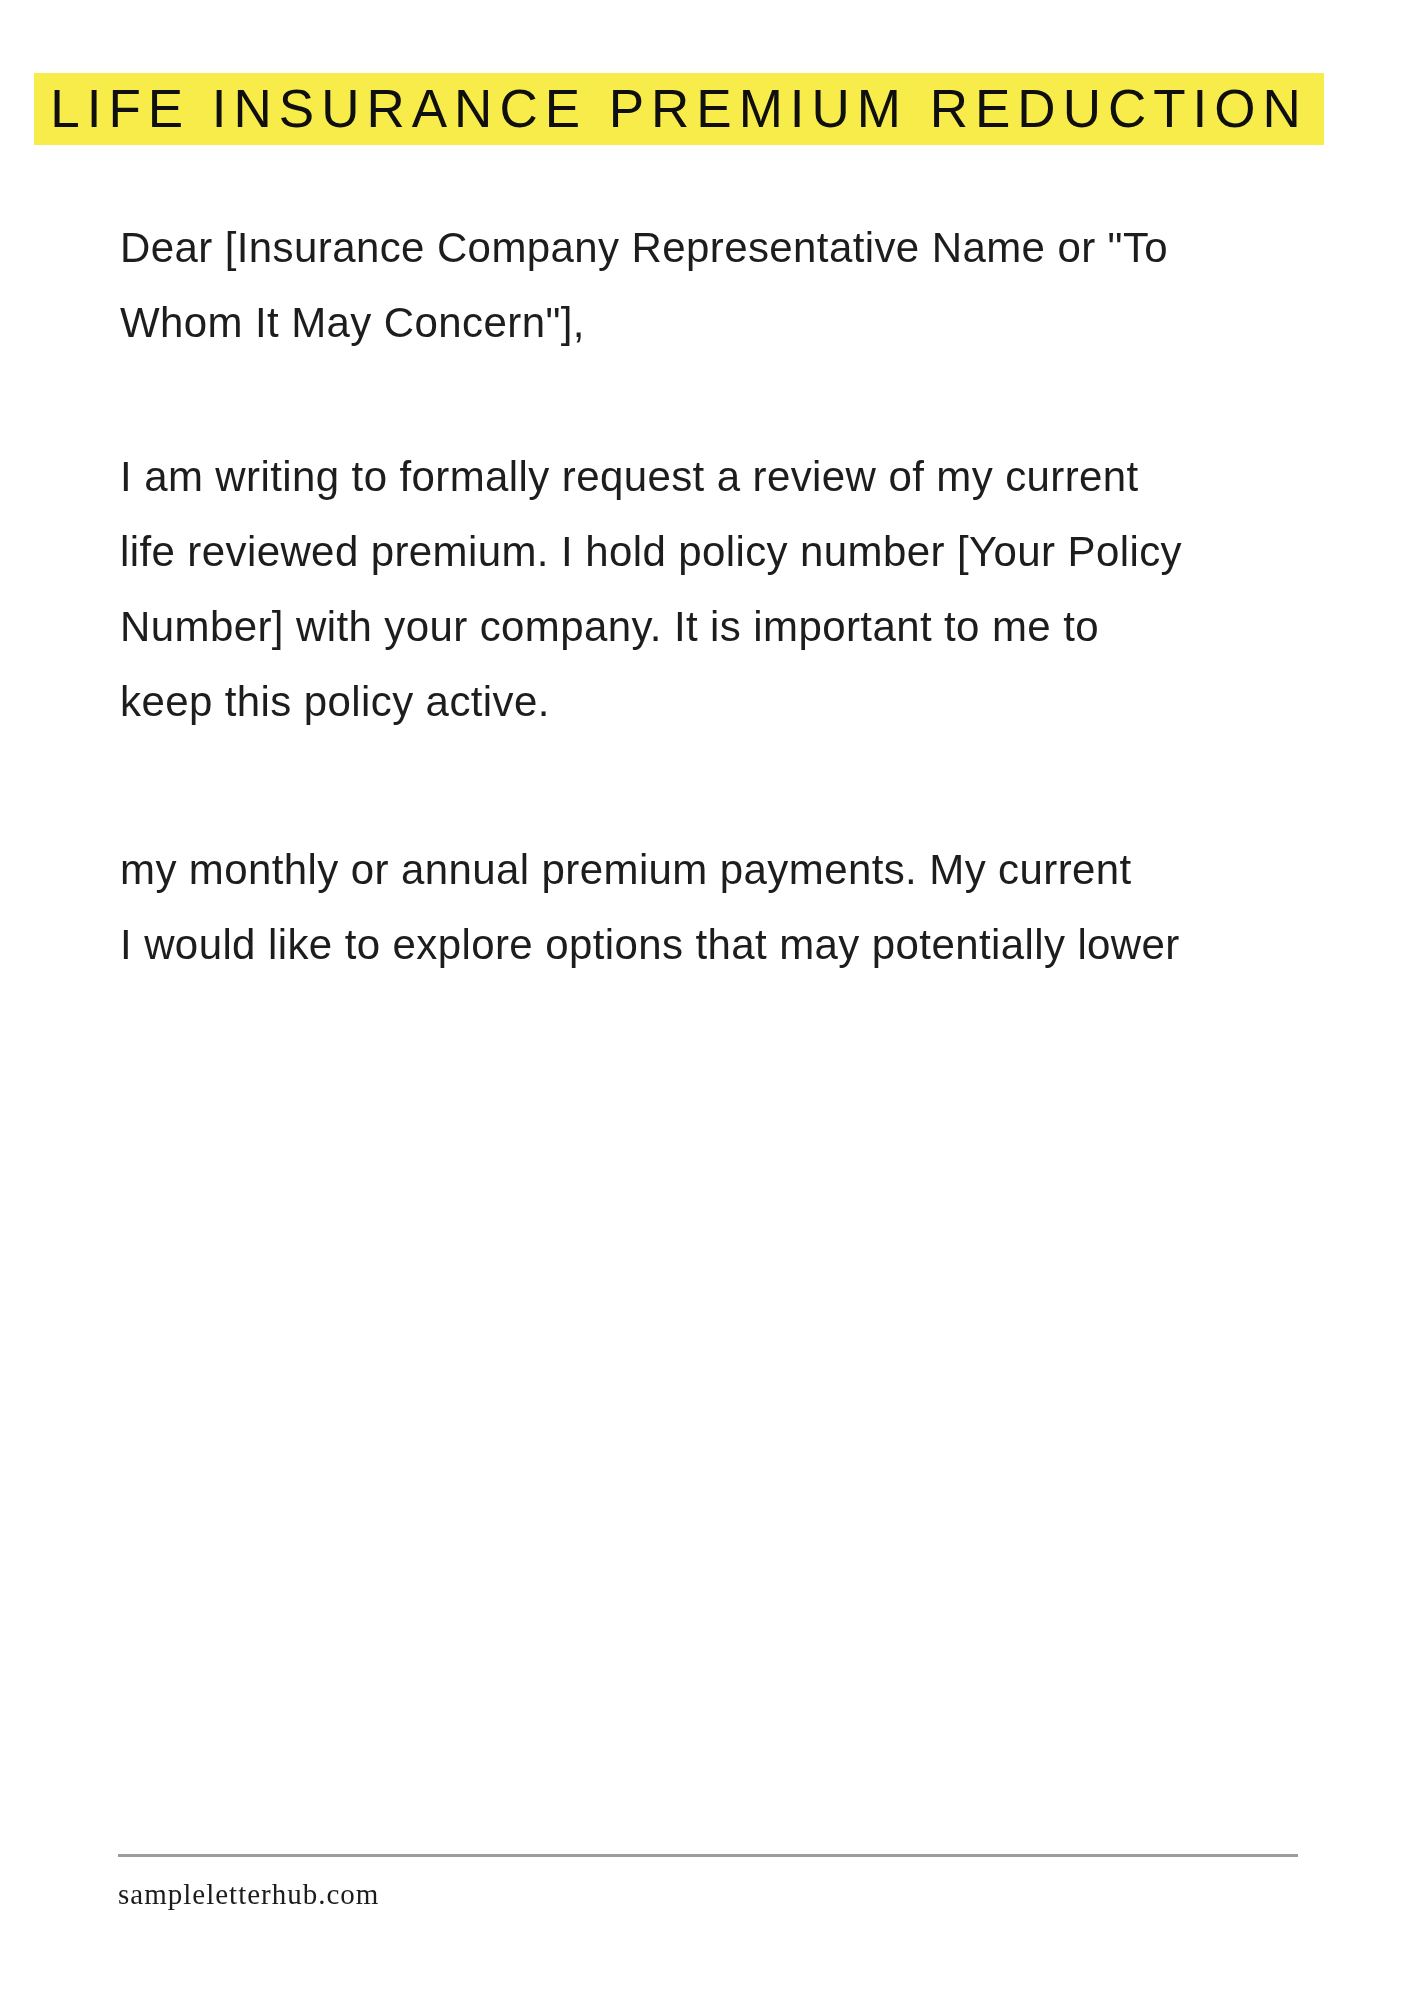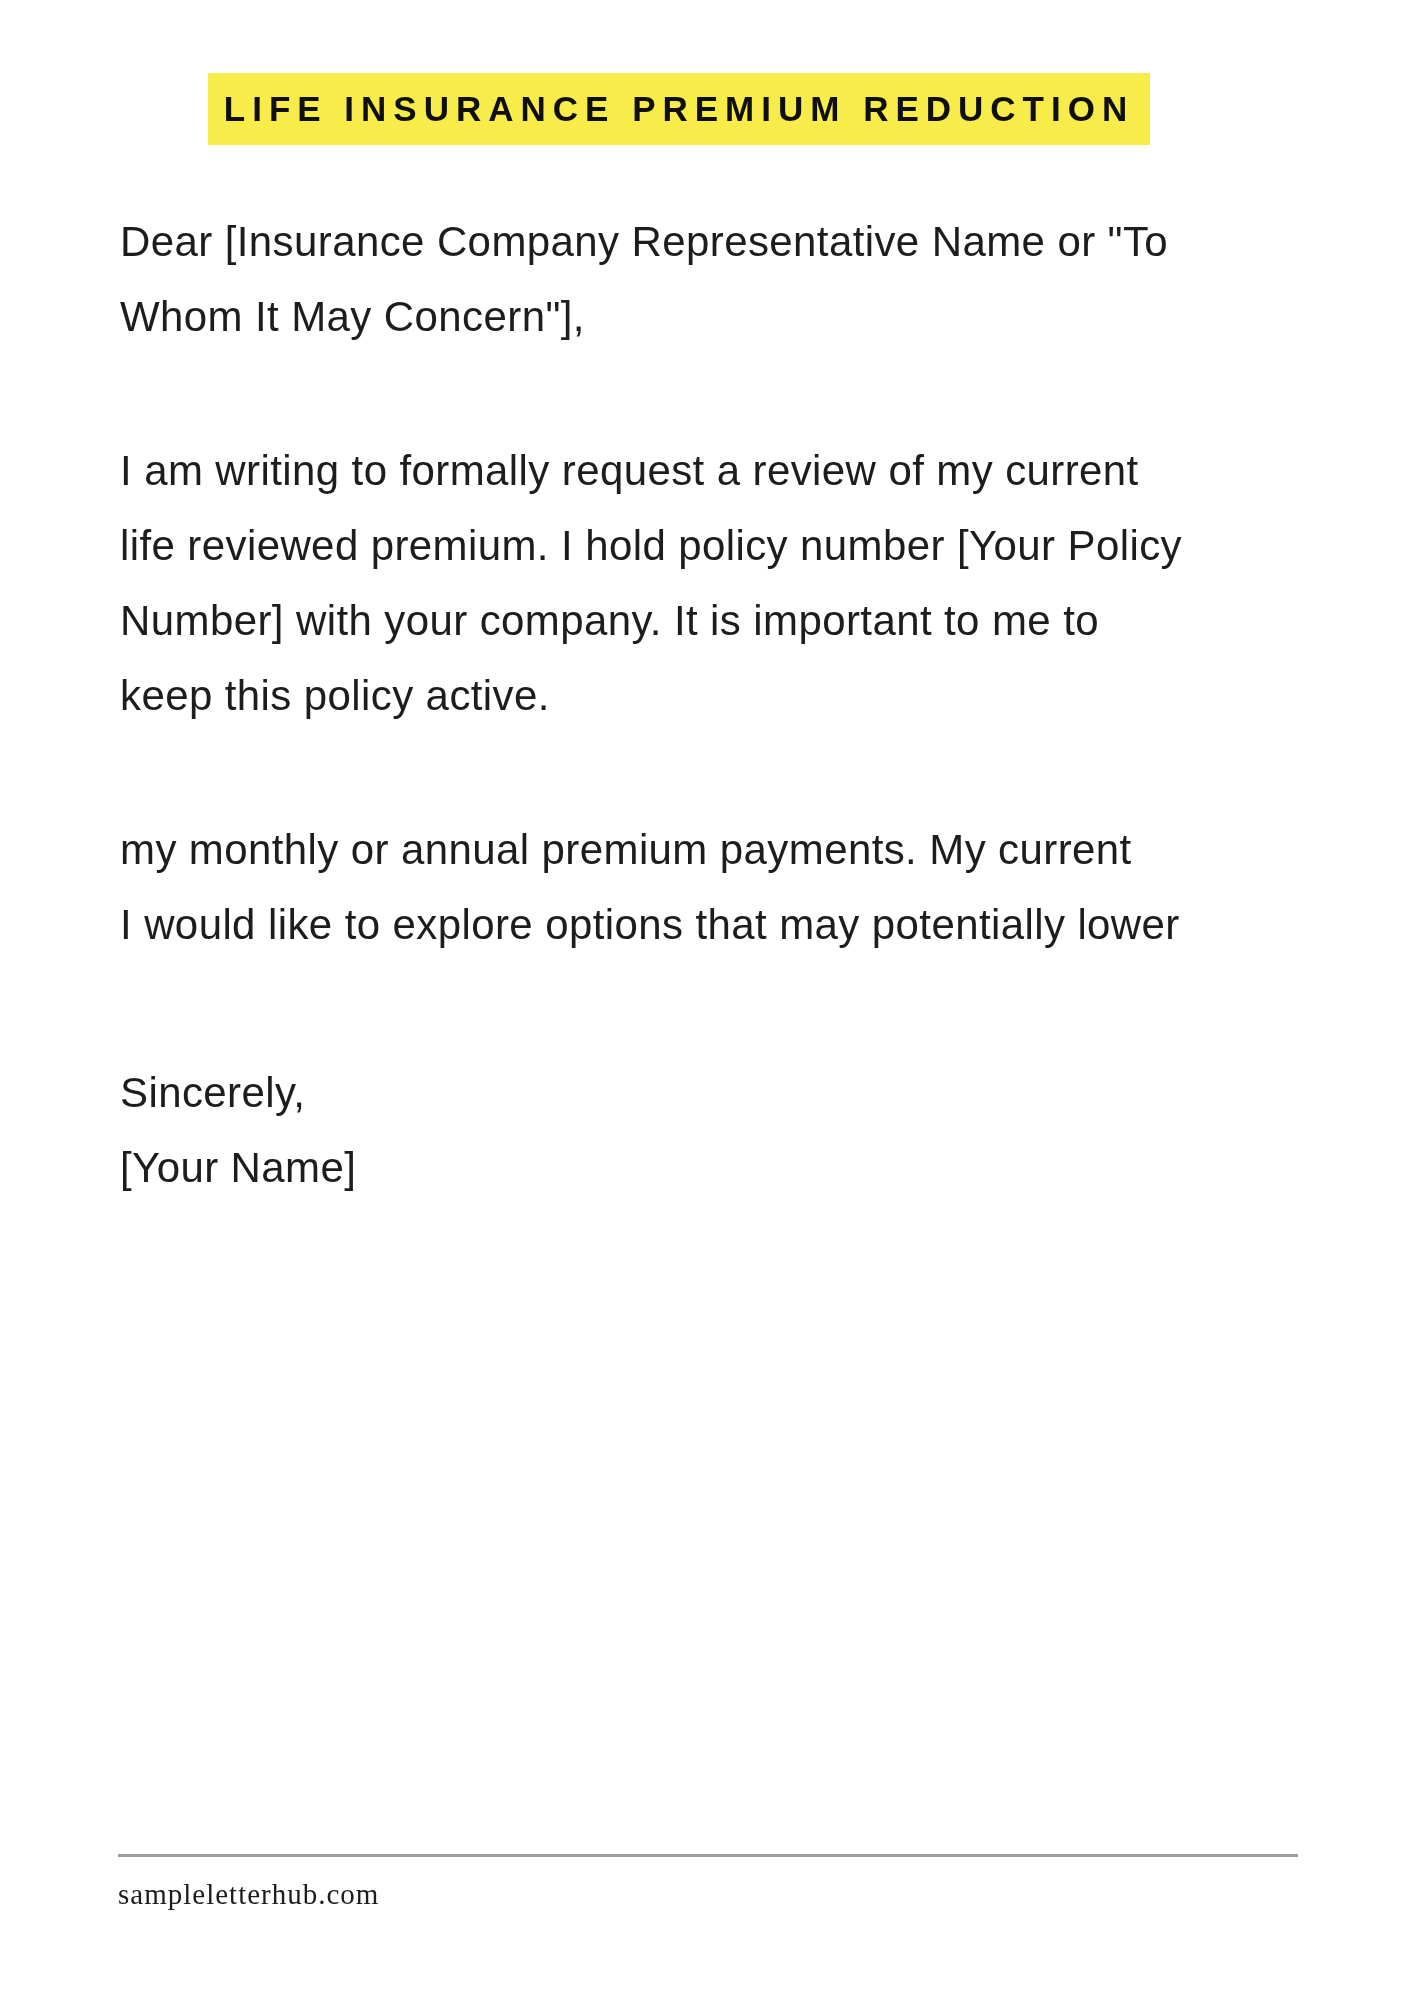--- a/index.html
+++ b/index.html
@@ -23,22 +23,22 @@
     text-align: center;
     font-family: "Liberation Sans", sans-serif;
   }
   .title .title-line {
     line-height: 72px;
   }
   .title .hl {
     display: inline-block;
     background: var(--hl, #F8EC4A);
     color: var(--title-color, #0f0f0f);
-    font-size: 35px;
-    font-weight: 700;
+    font-size: 53px;
+    font-weight: 400;
     letter-spacing: 7px;
     line-height: 72px;
     padding: 0 16px;
     white-space: nowrap;
   }
   
   .letter-body {
     margin: 58px 0 0 120px;
     width: 1250px;
     color: var(--body-color, #1d1d1d);
@@ -96,24 +96,20 @@
       <div class="para">
         <div class="line">I am writing to formally request a review of my current</div>
         <div class="line">life reviewed premium. I hold policy number [Your Policy</div>
         <div class="line">Number] with your company. It is important to me to</div>
         <div class="line">keep this policy active.</div>
       </div>
       <div class="para">
         <div class="line">my monthly or annual premium payments. My current</div>
         <div class="line">I would like to explore options that may potentially lower</div>
       </div>
-      <div class="para">
-        <div class="line">Sincerely,</div>
-        <div class="line">[Your Name]</div>
-      </div>
     </div>
 
   <div class="footer">
     <div class="rule"></div>
     <div class="site">sampleletterhub.com</div>
   </div>
 
 </div>
 
 </body></html>

